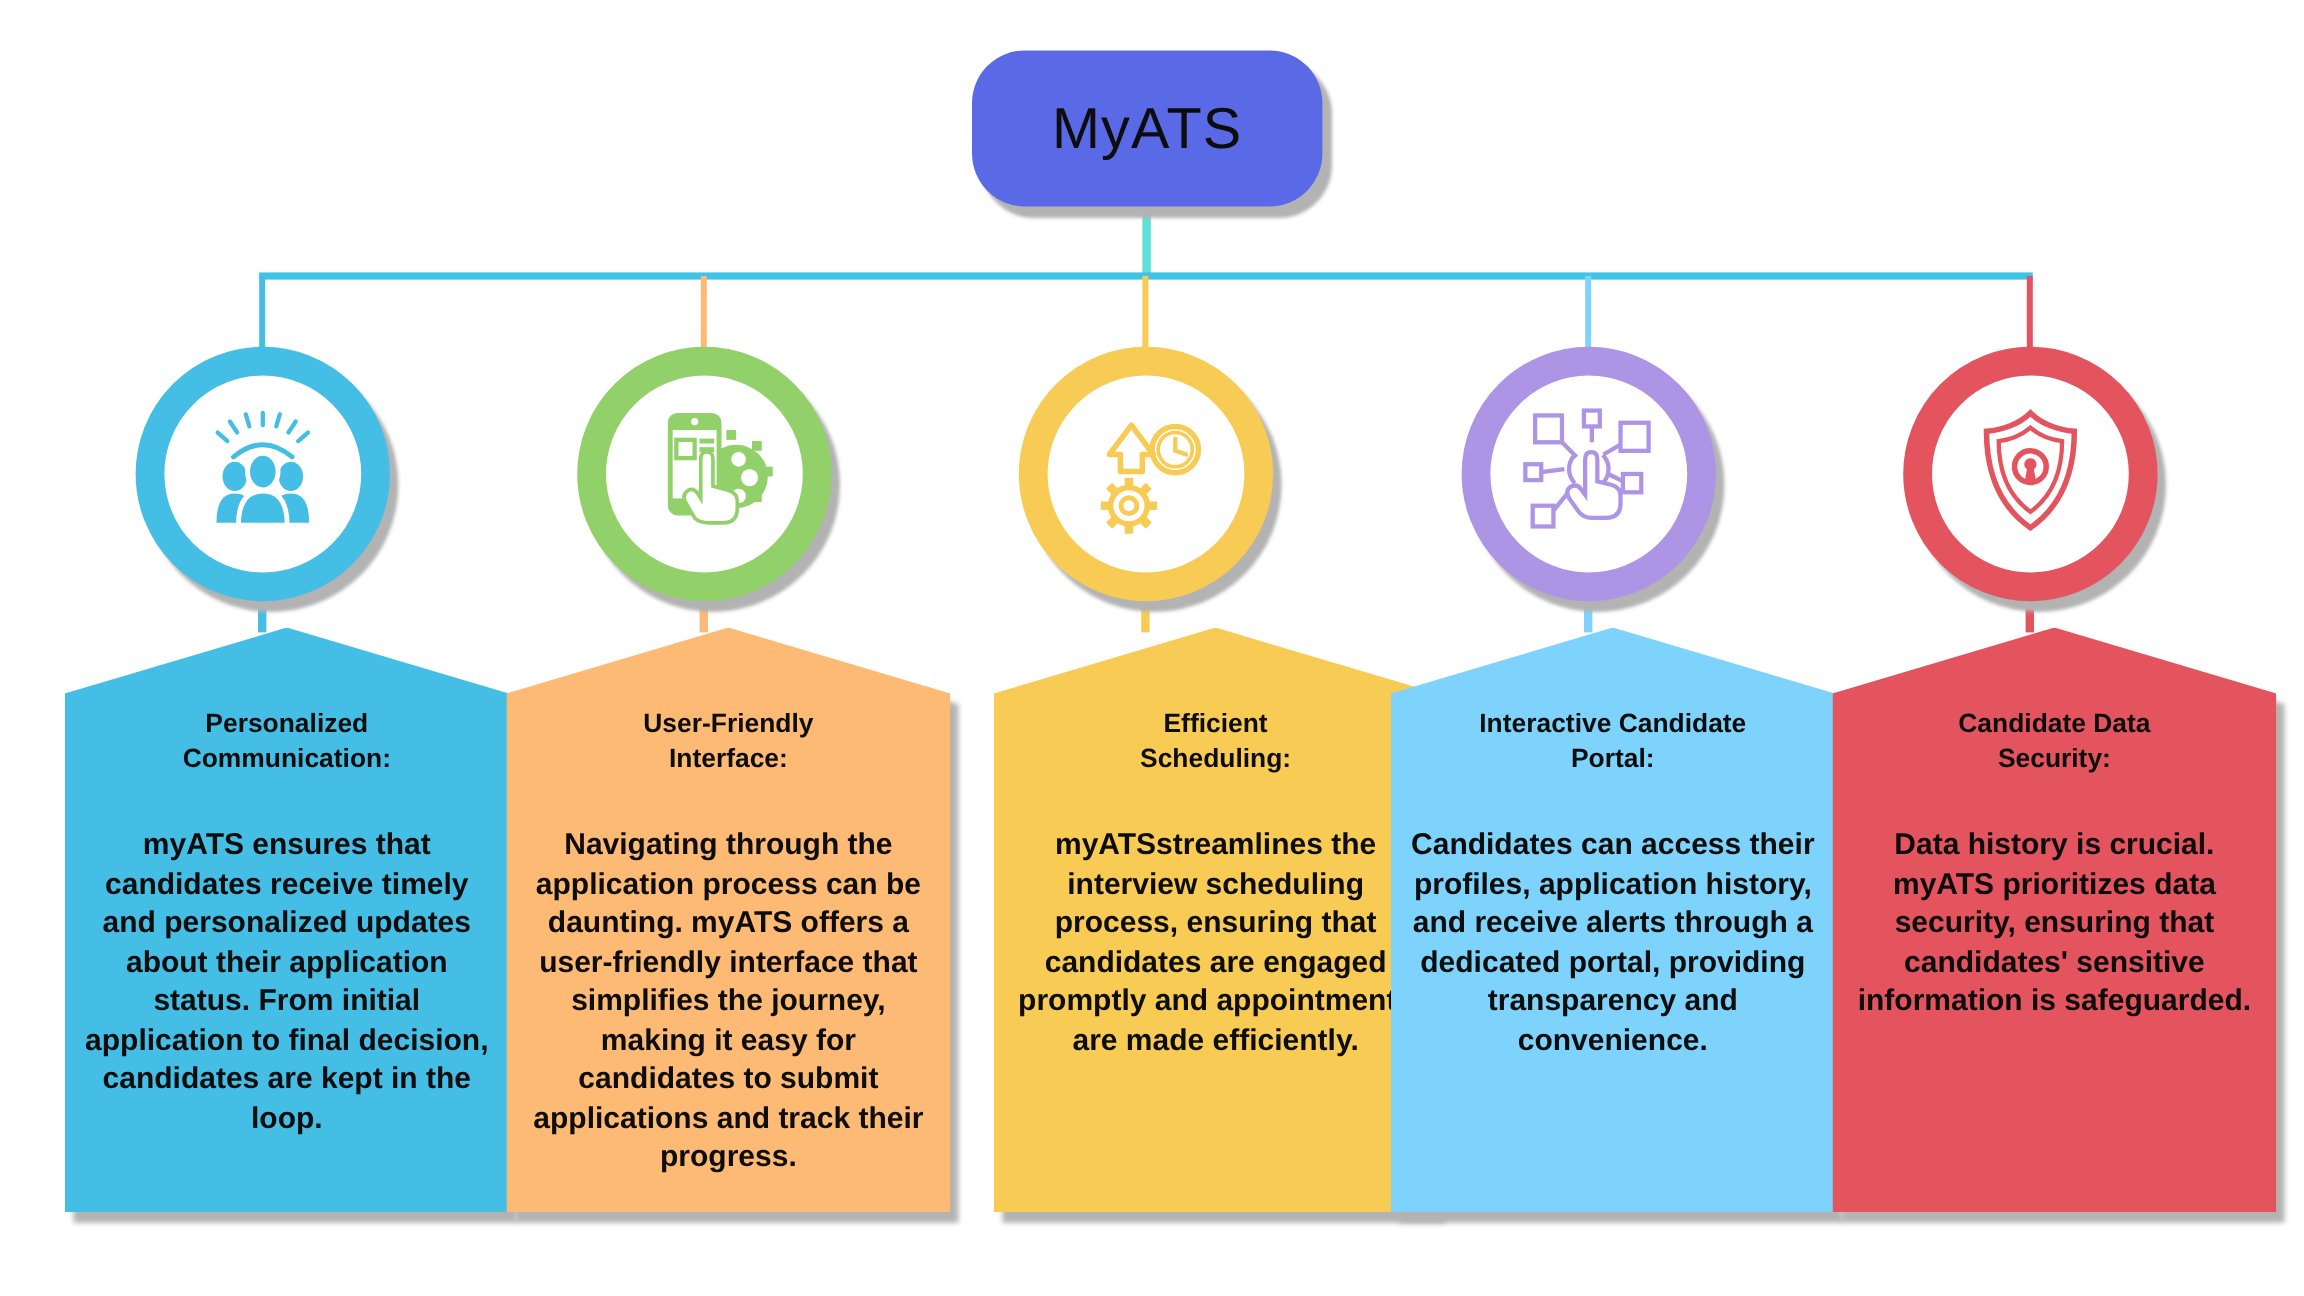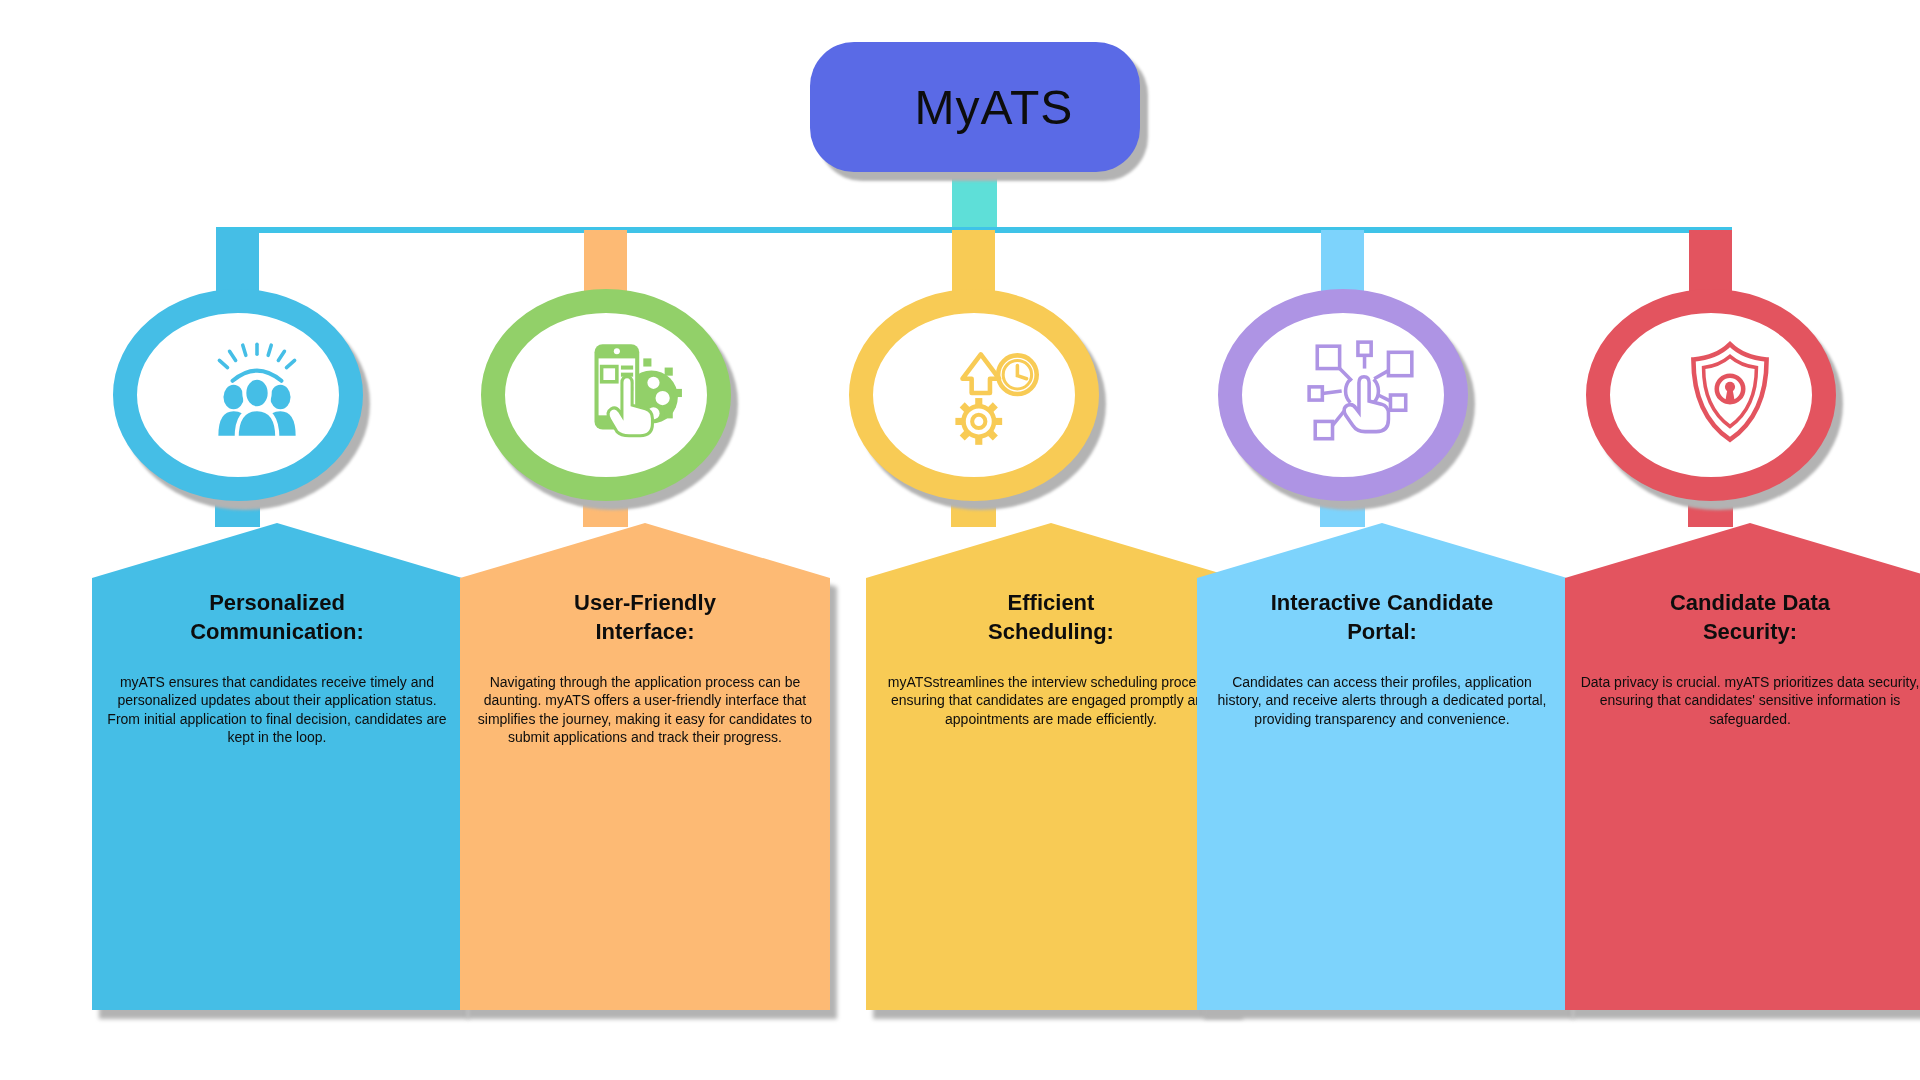--- a/index.html
+++ b/index.html
@@ -1,18 +1,18 @@
 <!DOCTYPE html>
 <html><head>
 <meta charset="utf-8">
 <style>
   html,body{margin:0;padding:0;background:#ffffff;}
   body{width:1920px;height:1080px;position:relative;overflow:hidden;
        font-family:"Liberation Sans","DejaVu Sans",sans-serif;color:#0d0d0d;}
-  .abs{position:absolute;padding-left:38px;}
+  .abs{position:absolute;}
 
   
   .root-node{left:810px;top:42px;width:292px;height:130px;border-radius:44px;
     background:#5a6ae6;box-shadow:8px 9px 3px #b3b3b3;
     display:flex;align-items:center;justify-content:center;z-index:3;}
   .root-node span{font-size:48px;letter-spacing:1px;color:#0d0d0d;}
 
   
   .trunk{left:952px;top:172px;width:7px;height:57px;background:#5edfd8;z-index:1;}
   .bar{left:216px;top:227px;width:1478px;height:6px;background:#3fc3e8;z-index:1;}
@@ -31,21 +31,21 @@
     border-radius:50%;background:#ffffff;box-shadow:7px 9px 3px #b3b3b3;
     display:flex;align-items:center;justify-content:center;z-index:2;}
   .circle svg{width:122px;height:122px;display:block;}
 
   
   .cardwrap{top:523px;width:370px;height:487px;filter:drop-shadow(7px 9px 2px #b3b3b3);z-index:2;}
   .card{width:100%;height:100%;
     clip-path:polygon(0 55px,50% 0,100% 55px,100% 100%,0 100%);
     text-align:center;box-sizing:border-box;padding:66px 12px 0 12px;}
   .card-title{font-weight:700;font-size:22px;line-height:1.3;white-space:pre-line;color:#0d0d0d;}
-  .card-body{margin-top:27px;font-size:14px;line-height:1.3;color:#0d0d0d;}
+  .card-body{margin-top:42px;font-size:25px;line-height:1.3;color:#0d0d0d;font-weight:bold;}
 </style>
 </head>
 <body>
 
 <div class="abs root-node">
   <span>MyATS</span>
 </div>
 
 <div class="abs trunk"></div>
 <div class="abs bar"></div>
@@ -203,15 +203,15 @@
     <div class="card-title">Interactive Candidate
 Portal:</div>
     <div class="card-body">Candidates can access their profiles, application history, and receive alerts through a dedicated portal, providing transparency and convenience.</div>
   </div>
 </div>
 
 <div class="abs cardwrap" style="left:1527px">
   <div class="card bg4">
     <div class="card-title">Candidate Data
 Security:</div>
-    <div class="card-body">Data privacy is crucial. myATS prioritizes data security, ensuring that candidates' sensitive information is safeguarded.</div>
+    <div class="card-body">Data history is crucial. myATS prioritizes data security, ensuring that candidates' sensitive information is safeguarded.</div>
   </div>
 </div>
 
 </body></html>

